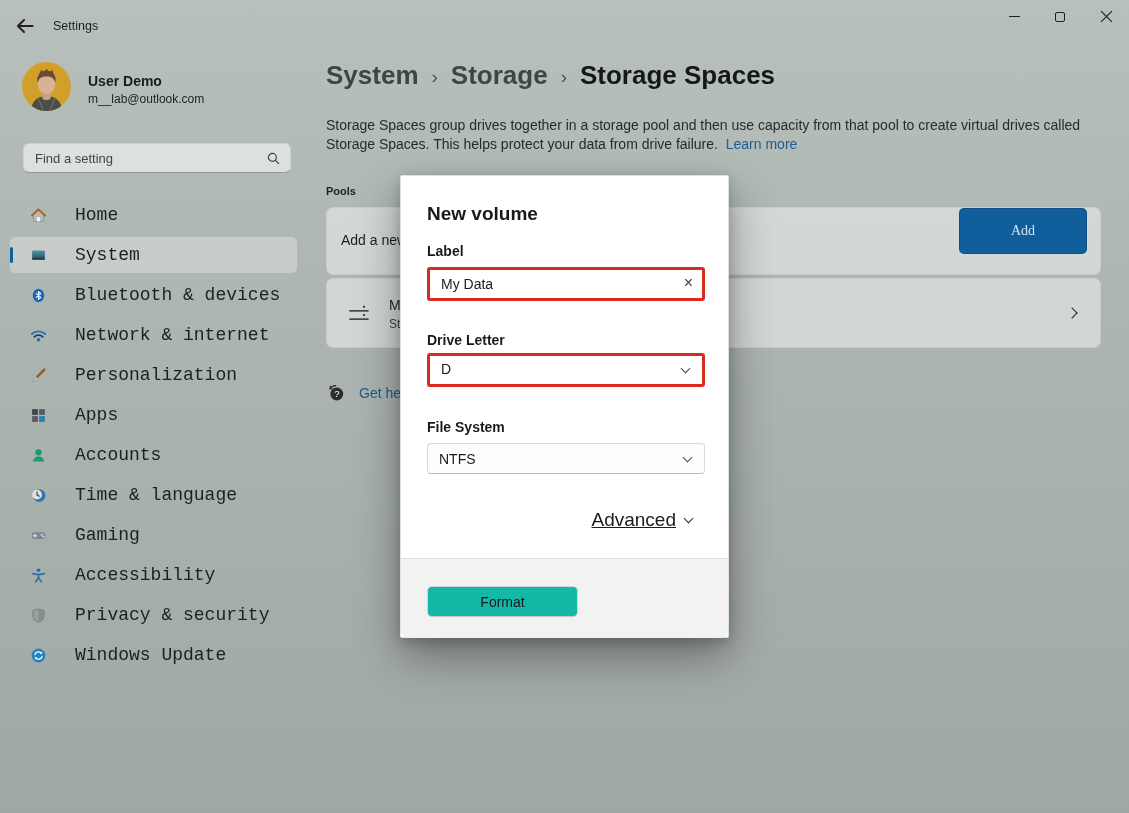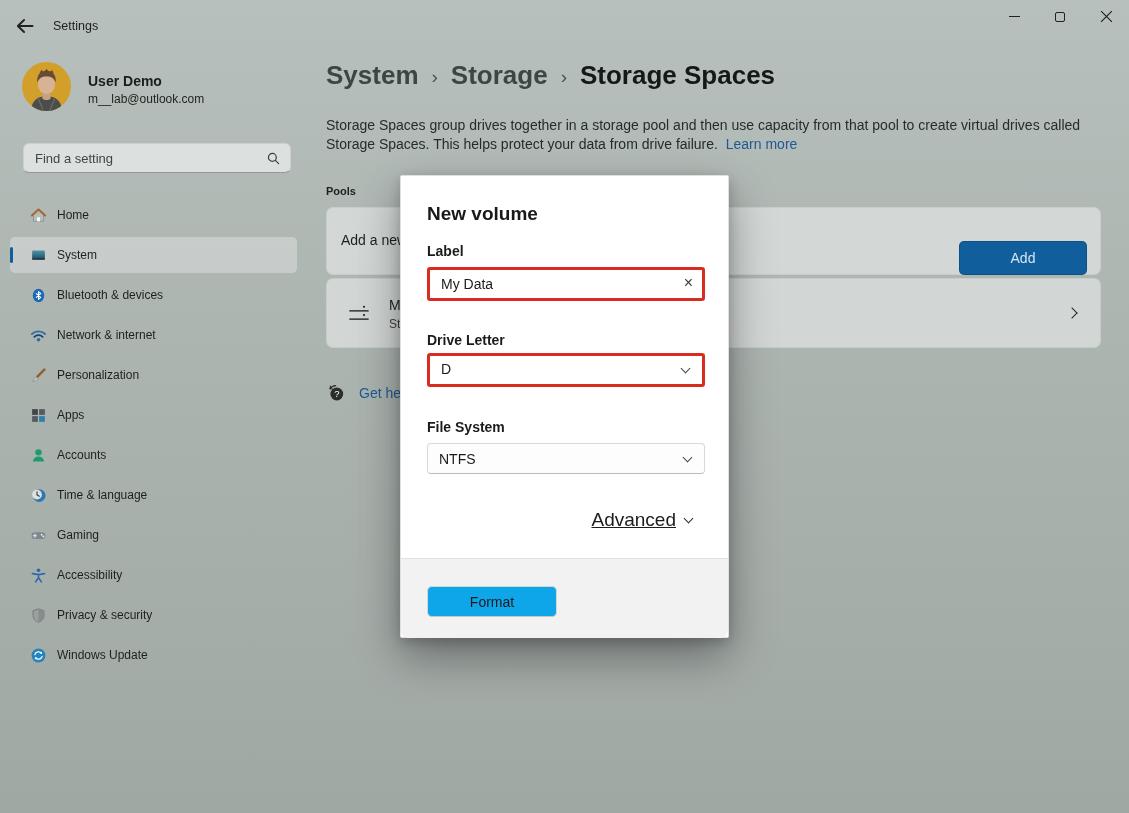--- a/index.html
+++ b/index.html
@@ -32,38 +32,38 @@
   .search-box input::placeholder { color:#3f4643; opacity:1; }
   .search-icn { position:absolute; right:9px; top:7px; width:15px; height:15px; }
   .nav { position:absolute; left:0; top:152px; width:310px; }
   .nav-item { position:relative; height:36px; margin:0 13px 4px 10px; display:flex;
     align-items:center; border-radius:5px; cursor:pointer; }
   .nav-item.selected { background:rgba(255,255,255,0.30); }
   .nav-item.selected::before { content:""; position:absolute; left:0; top:10px; width:3px;
     height:16px; border-radius:2px; background:var(--accent-blue,#115e9d); }
   .nav-icon { width:17px; height:17px; margin-left:20px; flex:0 0 auto; display:block; }
   .nav-icon svg { width:100%; height:100%; display:block; }
-  .nav-label { margin-left:10px; font-size:12px; color:#1c211f; white-space:nowrap; }
+  .nav-label { margin-left:28px; font-size:18px; color:#1c211f; white-space:nowrap;font-family:Liberation Mono, monospace; }
   
   .main { position:absolute; left:326px; top:45px; width:775px; }
   .breadcrumb { position:absolute; left:0; top:15px; display:flex; align-items:center; gap:13px; }
   .crumb { font-size:26px; font-weight:700; color:#3e4644; cursor:pointer; white-space:nowrap; }
   .crumb.current { color:#141817; cursor:default; }
   .crumb-sep { font-size:19px; color:#4a514e; padding-top:2px; }
   .desc { position:absolute; left:0; top:71px; width:760px; font-size:14px; line-height:18.5px; color:#262c2a; }
   .link { color:var(--link-blue,#1d5a94); cursor:pointer; }
   .section-h { position:absolute; left:0; top:140px; font-size:11px; font-weight:700; color:#1b201e; }
   .card { position:absolute; left:0; width:775px; background:rgba(255,255,255,0.45);
     border:1px solid rgba(0,0,0,0.05); border-radius:7px; }
   .card1 { top:162px; height:68px; }
   .card2 { top:233px; height:70px; cursor:pointer; }
   .card1-text { position:absolute; left:14px; top:24px; font-size:14px; color:#1d2220; white-space:nowrap; }
-  .add-btn { position:absolute; left:632px; top:33px; width:128px; height:34px;
+  .add-btn { position:absolute; left:632px; top:0; width:128px; height:46px;
     background:var(--accent-blue,#115e9d); border:1px solid rgba(0,0,0,0.15); border-radius:5px;
-    color:#d5e4f1; font-size:14px; display:flex; align-items:center; justify-content:center; cursor:pointer; }
+    color:#d5e4f1; font-size:14px; display:flex; align-items:center; justify-content:center; cursor:pointer;font-family:Liberation Serif, serif; }
   .pool-icon { position:absolute; left:21px; top:22px; width:22px; height:28px; }
   .pool-title { position:absolute; left:62px; top:18px; font-size:14px; color:#1d2220; }
   .pool-sub { position:absolute; left:62px; top:38px; font-size:12px; color:#3d4441; }
   .chev-right { position:absolute; right:24px; top:30px; width:8px; height:8px;
     border-right:1.6px solid #232725; border-bottom:1.6px solid #232725; transform:rotate(-45deg); }
   .gethelp { position:absolute; left:1px; top:339px; display:flex; align-items:center; gap:14px; cursor:pointer; }
   .help-icn { width:18px; height:18px; }
   .gethelp-label { font-size:14px; color:var(--link-blue,#1d5a94); white-space:nowrap; }
   
   .dialog { position:absolute; left:400px; top:175px; width:329px; height:463px;
@@ -81,21 +81,21 @@
   .chev-down { position:absolute; right:13px; top:10px; width:7px; height:7px;
     border-right:1.5px solid #474747; border-bottom:1.5px solid #474747; transform:rotate(45deg); }
   .fld-select { cursor:pointer; }
   .plain { border:1px solid #d9d9d9; border-bottom-color:#bcbcbc; border-radius:4px; background:#fdfdfd; height:31px; }
   .advanced { position:absolute; right:36px; top:333px; display:flex; align-items:center; gap:9px; cursor:pointer; }
   .advanced-label { font-size:19px; color:#1b1b1b;text-decoration:underline; }
   .adv-chev { width:7px; height:7px; border-right:1.5px solid #2c2c2c; border-bottom:1.5px solid #2c2c2c;
     transform:rotate(45deg); margin-top:-3px; }
   .dlg-footer { position:absolute; left:0; top:382px; width:100%; height:80px;
     background:var(--footer-bg,#f2f2f2); border-top:1px solid #e2e2e2; border-radius:0 0 8px 8px; }
-  .dlg-btn { position:absolute; top:27px; width:130px; height:31px; background:#0ea5e9;
+  .dlg-btn { position:absolute; top:27px; width:151px; height:31px; background:#14b8a6;
     border:1px solid #d6d6d6; border-bottom-color:#c6c6c6; border-radius:5px; font-size:14px;
     color:#1b1b1b; display:flex; align-items:center; justify-content:center; cursor:pointer; }
   .btn-format { left:26px; } .btn-skip { left:170px; }
 </style>
 </head>
 <body>
 
 <div class="app">
 
   <div class="titlebar">

